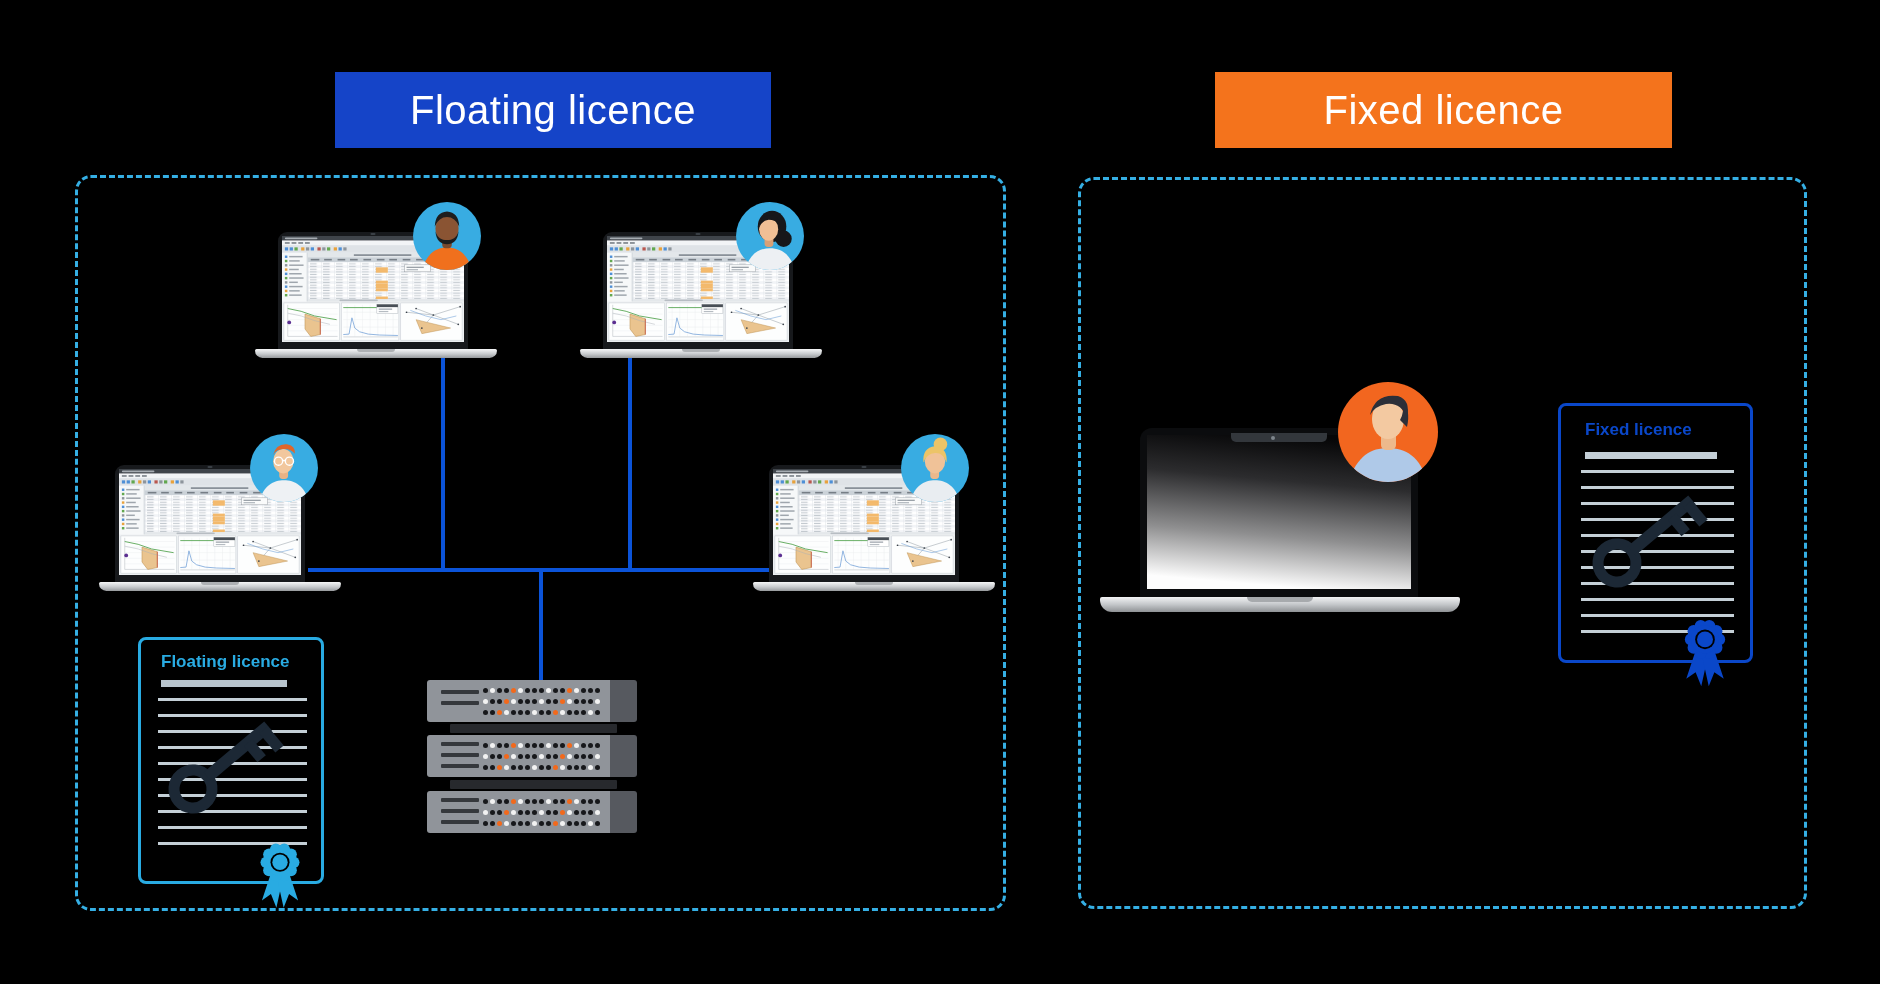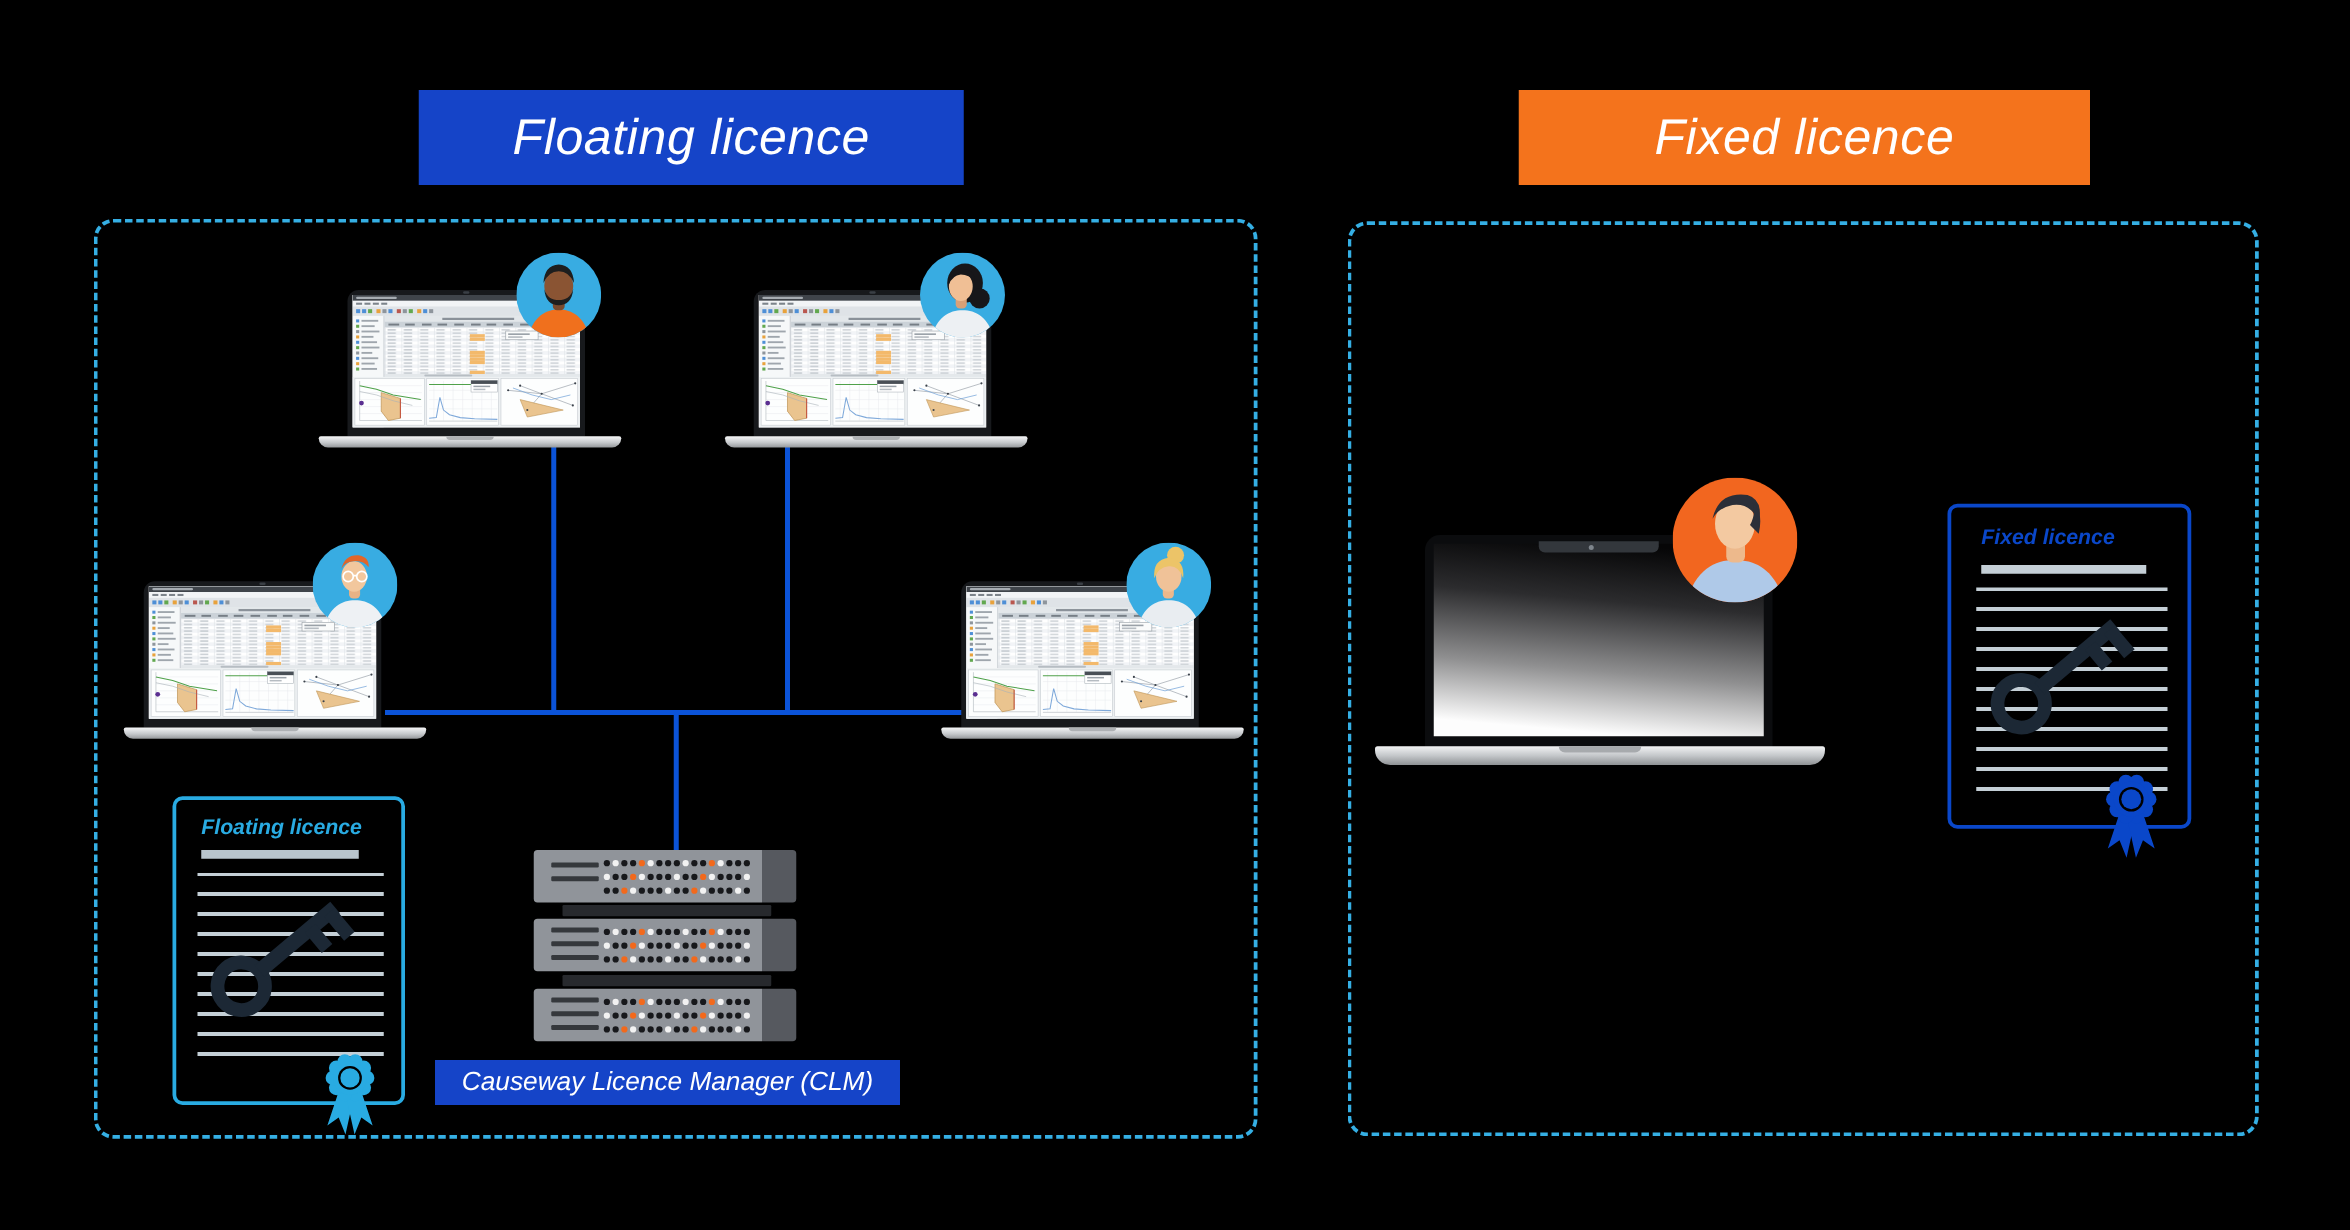--- a/index.html
+++ b/index.html
@@ -1,17 +1,17 @@
 <!DOCTYPE html>
 <html><head>
 <meta charset="utf-8">
 <style>
   html,body{margin:0;padding:0;background:#000;}
   .stage{position:relative;width:1880px;height:984px;background:#000;overflow:hidden;
-         font-family:"Liberation Sans",sans-serif;font-style:italic;}
+         font-family:"Liberation Sans",sans-serif;}
 
   
   .banner{position:absolute;height:76px;display:flex;align-items:center;justify-content:center;
           color:#fff;font-size:40px;letter-spacing:.5px;}
   .banner-floating{left:335px;top:72px;width:436px;background:#1544C8;}
   .banner-fixed{left:1215px;top:72px;width:457px;background:#F4731C;}
 
   
   .panel{position:absolute;border:3px dashed #35AFE4;border-radius:16px;}
   .panel-floating{left:75px;top:175px;width:925px;height:730px;}
@@ -545,21 +545,20 @@
         <i style="background: rgb(23, 24, 27);"></i>
         <i style="background: rgb(242, 105, 28);"></i>
         <i style="background: rgb(242, 242, 242);"></i>
         <i style="background: rgb(23, 24, 27);"></i>
         <i style="background: rgb(23, 24, 27);"></i>
         <i style="background: rgb(23, 24, 27);"></i>
         <i style="background: rgb(242, 242, 242);"></i>
         <i style="background: rgb(23, 24, 27);"></i>
       </span>
   </div>
-  <div class="clm-label">Causeway Licence Manager (CLM)</div>
 
   <div class="doc doc-floating">
     <div class="doc-title">Floating licence</div>
     <div class="doc-bar"></div>
     <div class="doc-lines"></div>
     <svg class="key" viewBox="0 0 150 150">
         <use href="#key-icon"></use>
       </svg>
     <svg class="rosette" viewBox="0 0 64 88">
         <use href="#rosette-icon"></use>

